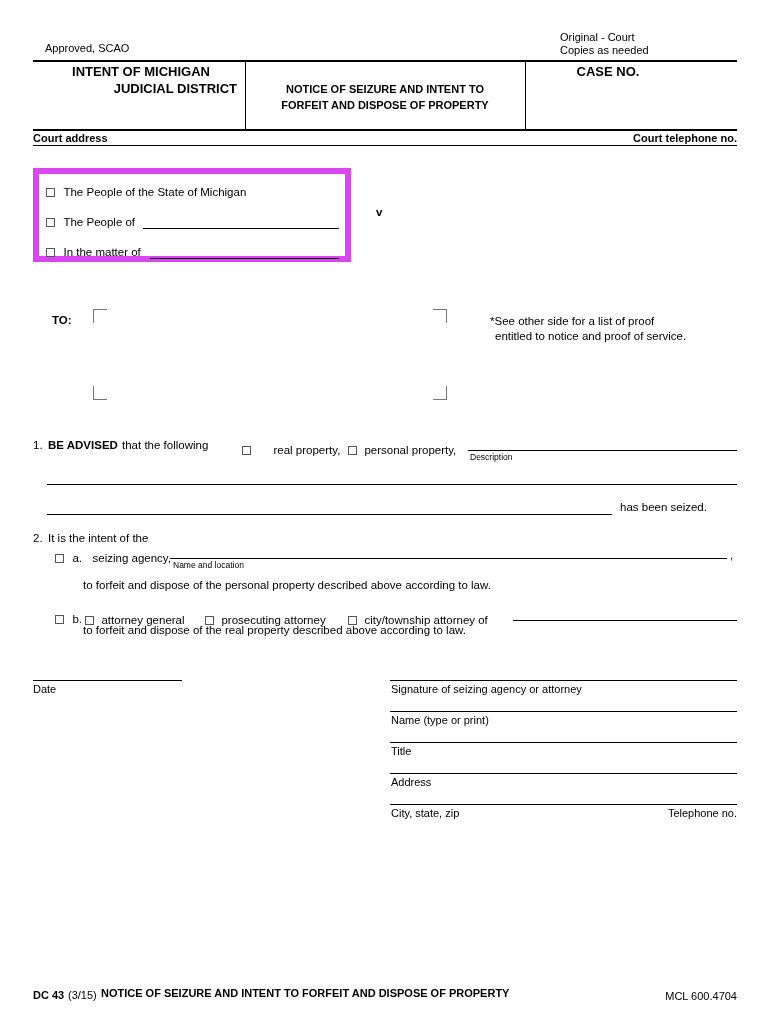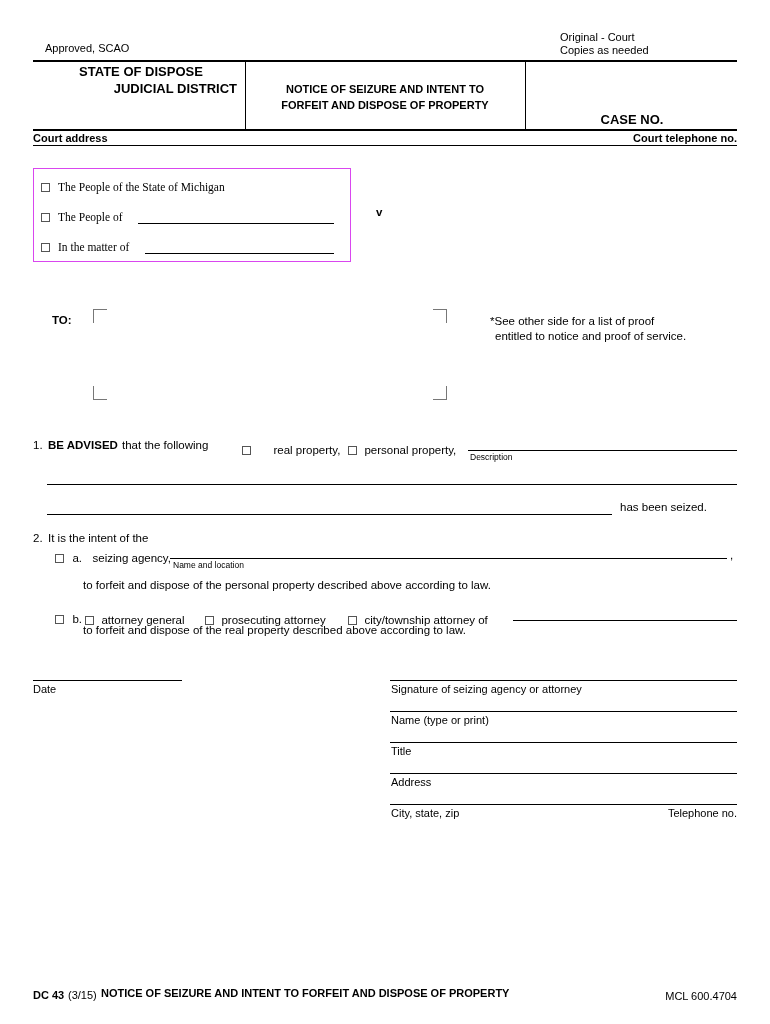--- a/index.html
+++ b/index.html
@@ -55,21 +55,21 @@
     box-sizing: border-box;
   }
 
   
   .box {
     position: absolute;
     border: 1px solid #666;
     box-sizing: border-box;
     background: #fff;
   }
-  .box.plaintiff { border: 1px solid #d946ef; font-family: Liberation Serif, serif; }
+  .box.plaintiff { border: 6px solid #d946ef; }
 
   
   .corner { position: absolute; }
   .corner i {
     position: absolute;
     background: #777;
     display: block;
   }
 
   
@@ -87,27 +87,27 @@
   <div class="abs t-small" style="left:45px; top:42px;">Approved, SCAO</div>
 
   <div class="abs t-small" style="left:560px; top:31px;">Original - Court</div>
   <div class="abs t-small" style="left:560px; top:44px;">Copies as needed</div>
 
   <div class="rule thick" style="left:33px; top:60px; width:704px;"></div>
   <div class="rule thick" style="left:33px; top:129px; width:704px;"></div>
   <div class="vrule" style="left:245px; top:61px; height:69px;"></div>
   <div class="vrule" style="left:525px; top:61px; height:69px;"></div>
 
-  <div class="abs t-head center" style="left:45px; top:64px; width:192px;">STATE OF DISPOSE</div>
+  <div class="abs t-head center" style="left:45px; top:64px; width:192px;">INTENT OF MICHIGAN</div>
   <div class="abs t-head right" style="left:45px; top:81px; width:192px;">JUDICIAL DISTRICT</div>
 
   <div class="abs t-title center" style="left:250px; top:82px; width:270px;">NOTICE OF SEIZURE AND INTENT TO</div>
   <div class="abs t-title center" style="left:250px; top:98px; width:270px;">FORFEIT AND DISPOSE OF PROPERTY</div>
 
-  <div class="abs t-head center" style="left:528px; top:64px; width:208px;margin-top:48px;">CASE NO.</div>
+  <div class="abs t-head center" style="left:504px; top:64px; width:208px;">CASE NO.</div>
 
   <div class="abs t-small t-bold" style="left:33px; top:132px;">Court  address</div>
   <div class="abs t-small t-bold right" style="left:500px; top:132px; width:237px;">Court  telephone  no.</div>
   <div class="rule" style="left:33px; top:145px; width:704px;"></div>
 
   <div class="box plaintiff" style="left:33px; top:168px; width:318px; height:94px;">
 
     <div class="abs" style="left:7px; top:8px;">
       <span class="cb"></span>
       <span class="t-body" style="margin-left:4px;">The People of the State of Michigan</span>

